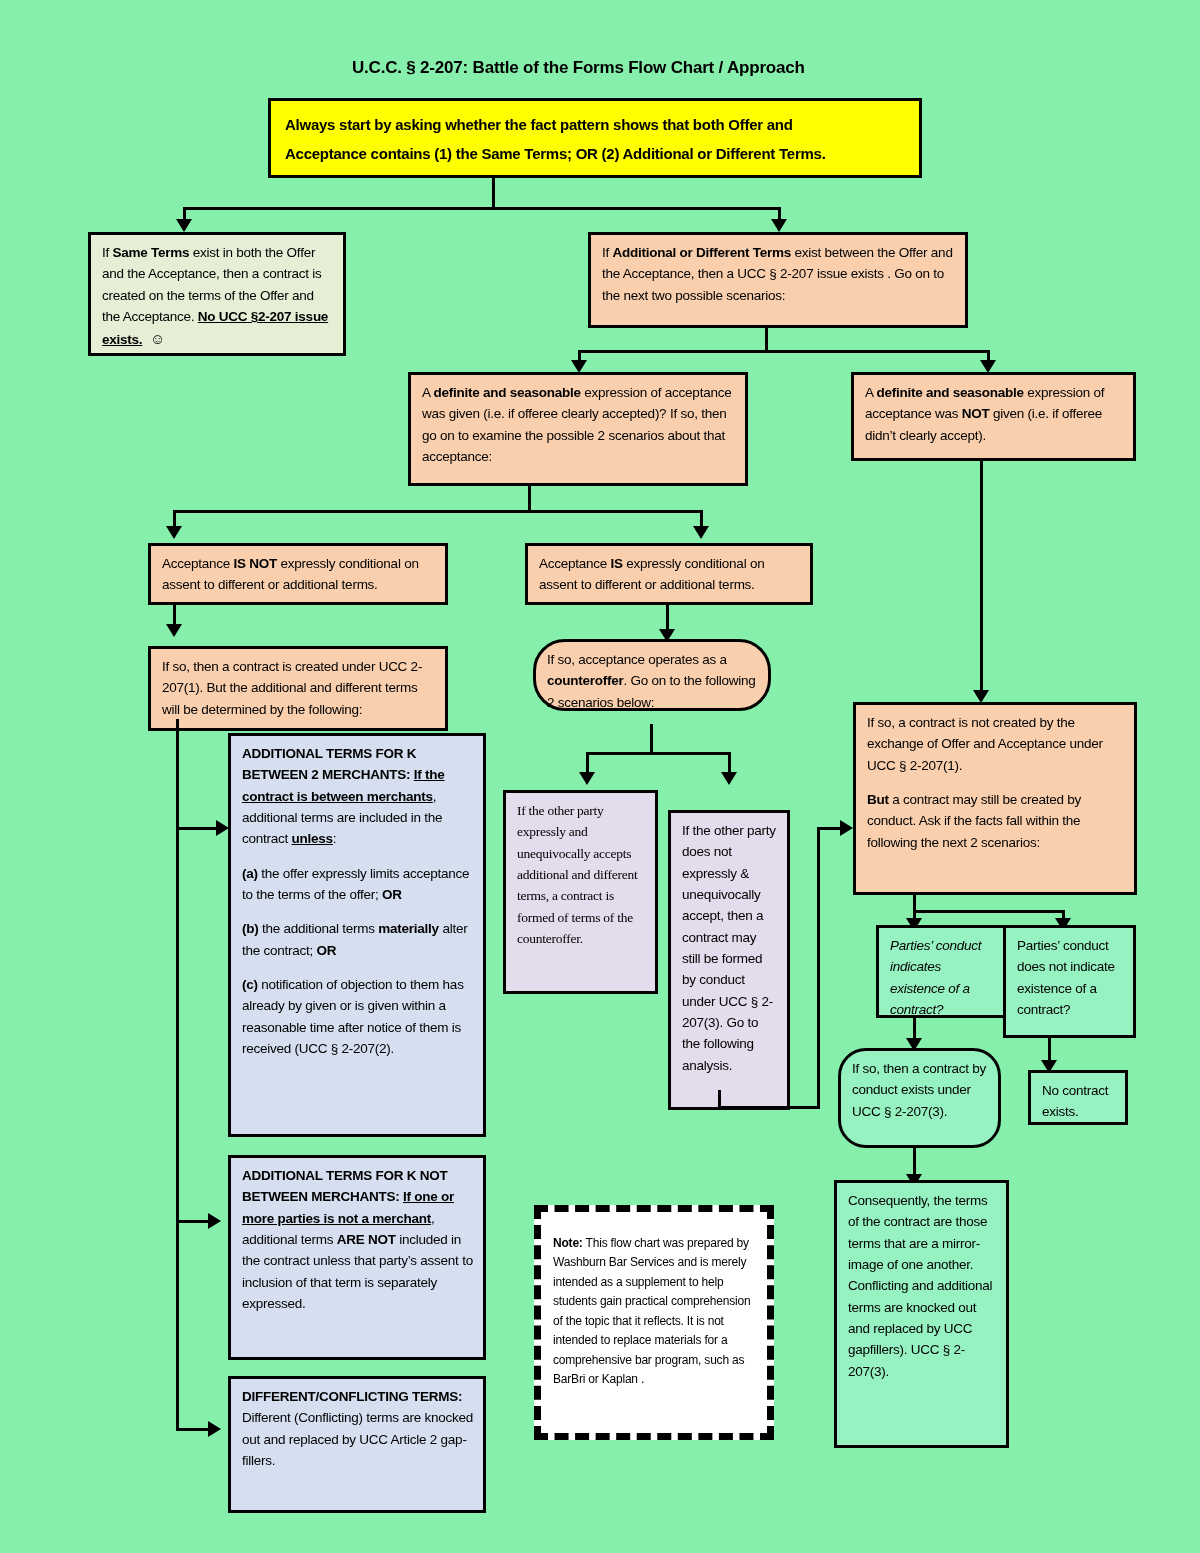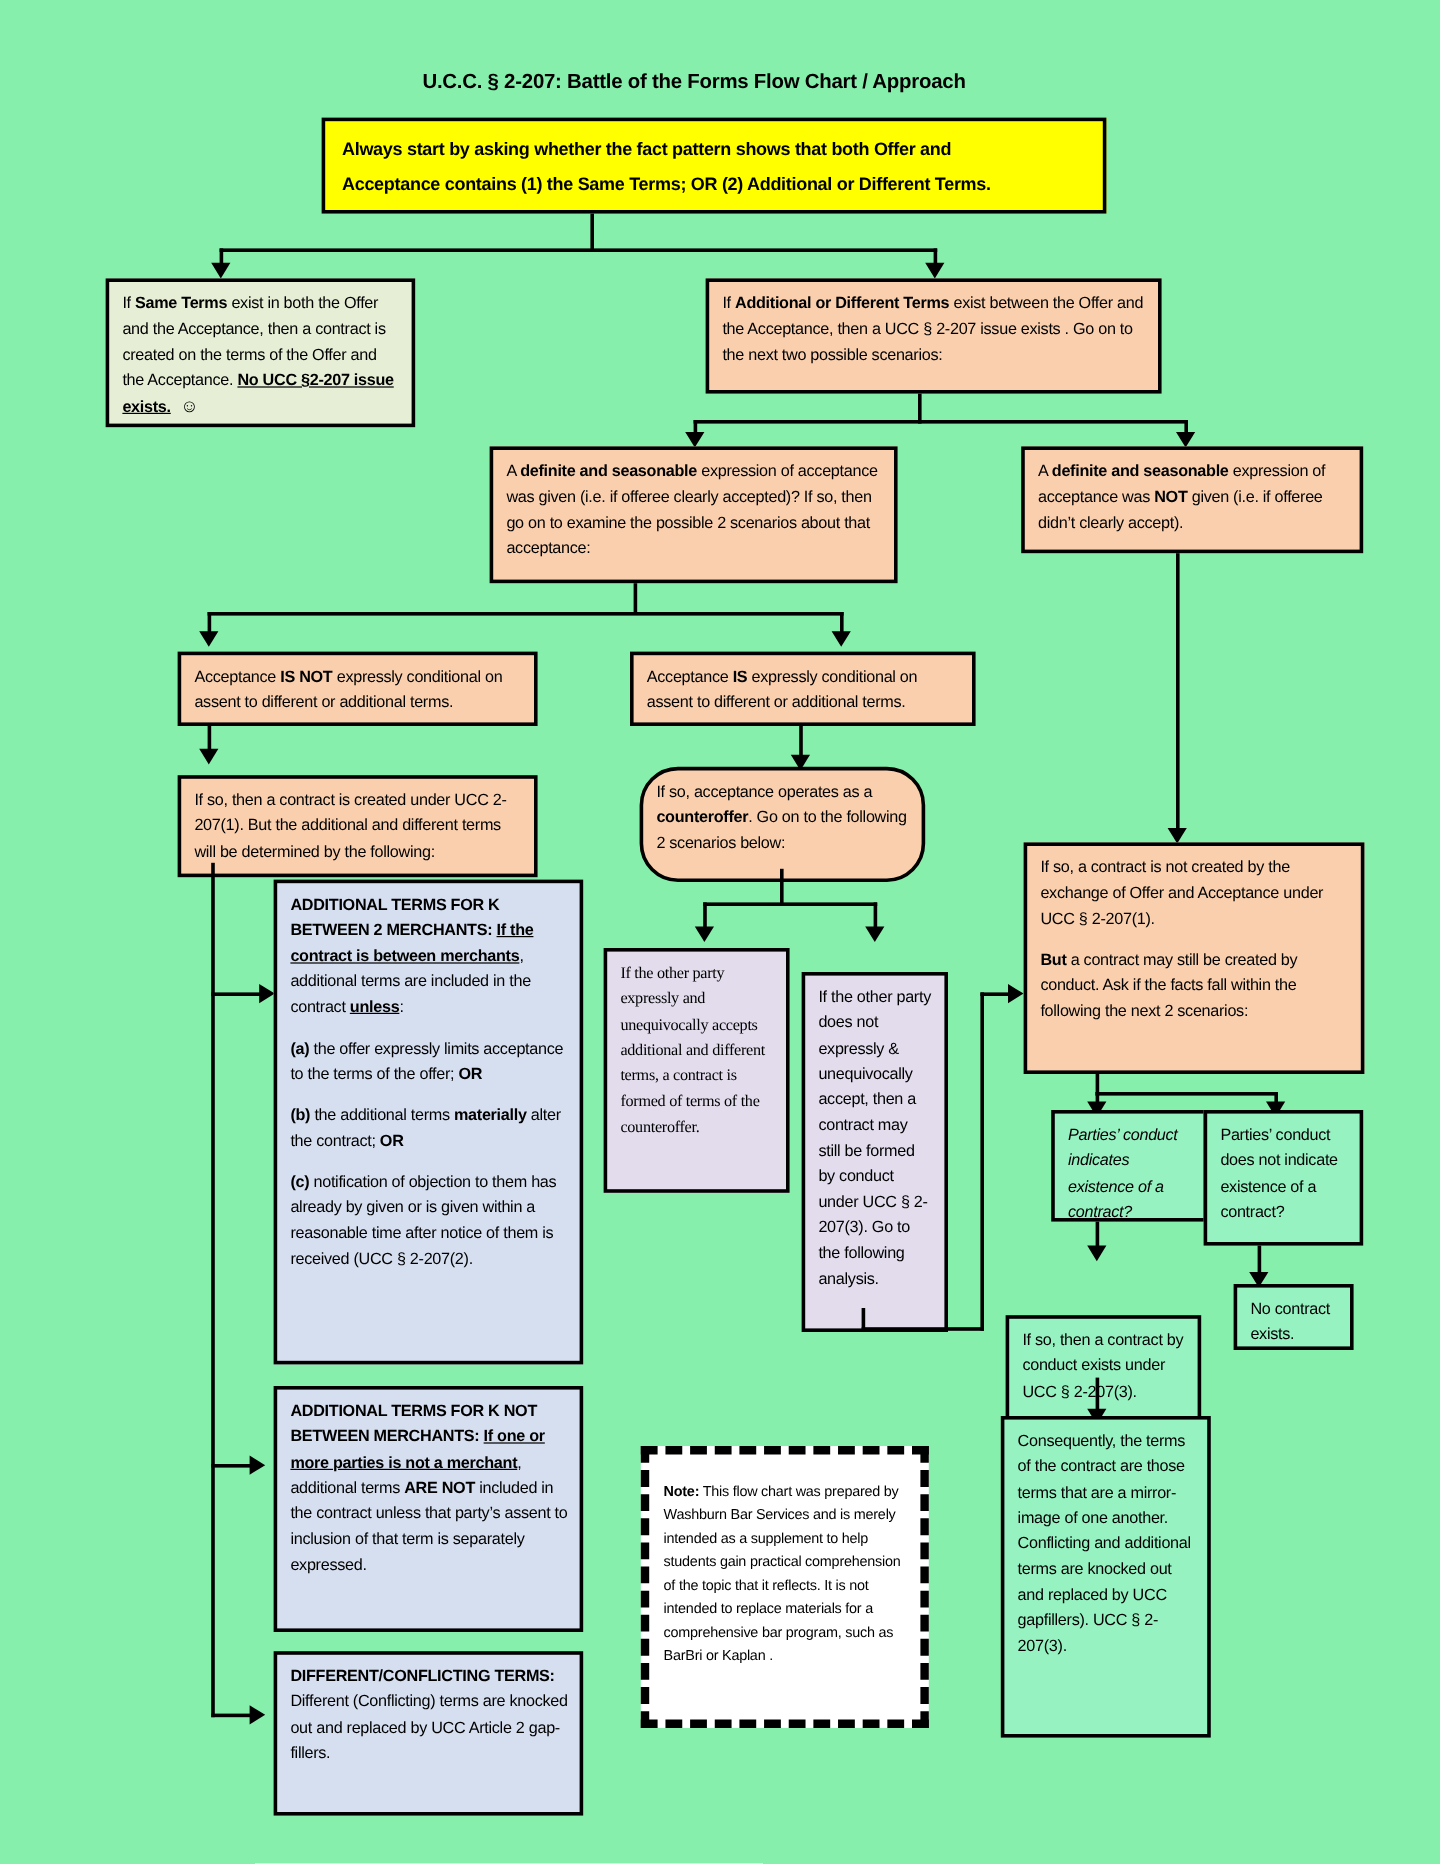--- a/index.html
+++ b/index.html
@@ -142,21 +142,21 @@
   </div>
 
   <div class="box blue" style="left:228px;top:1155px;width:258px;height:205px;">
     <p><b>ADDITIONAL TERMS FOR K NOT BETWEEN MERCHANTS:</b> <u class="bu">If one or more parties is not a merchant</u><span>, additional terms </span><b>ARE NOT</b><span> included in the contract unless that party’s assent to inclusion of that term is separately expressed.</span></p>
   </div>
 
   <div class="box blue" style="left:228px;top:1376px;width:258px;height:137px;">
     <p><b>DIFFERENT/CONFLICTING TERMS:</b><span>  Different (Conflicting) terms are knocked out and replaced by UCC Article 2 gap-fillers.</span></p>
   </div>
 
-  <div class="box peach" style="left:533px;top:639px;width:238px;height:96px;border-radius:32px;">
+  <div class="box peach" style="left:533px;top:639px;width:238px;height:72px;border-radius:32px;">
     <p><span>If so, acceptance operates as a </span><b>counteroffer</b><span>.  Go on to the following 2 scenarios below:</span></p>
   </div>
 
   <div class="ln vl" style="left:650px;top:724px;height:30px;"></div>
   <div class="ln hl" style="left:586px;top:752px;width:145px;"></div>
   <div class="ln vl" style="left:586px;top:752px;height:22px;"></div>
   <div class="arrow ar-down" style="left:579px;top:772px;"></div>
   <div class="ln vl" style="left:728px;top:752px;height:22px;"></div>
   <div class="arrow ar-down" style="left:721px;top:772px;"></div>
 
@@ -191,21 +191,21 @@
   </div>
   <div class="ln vl" style="left:913px;top:1018px;height:23px;"></div>
   <div class="arrow ar-down" style="left:906px;top:1038px;"></div>
 
   <div class="box green" style="left:1003px;top:925px;width:133px;height:113px;">
     <p>Parties’ conduct does not indicate existence of a contract?</p>
   </div>
   <div class="ln vl" style="left:1048px;top:1038px;height:25px;"></div>
   <div class="arrow ar-down" style="left:1041px;top:1060px;"></div>
 
-  <div class="box green" style="left:838px;top:1096px;width:163px;height:100px;">
+  <div class="box green" style="left:838px;top:1048px;width:163px;height:100px;border-radius:28px;">
     <p>If so, then a contract by conduct exists under UCC § 2-207(3).</p>
   </div>
   <div class="ln vl" style="left:913px;top:1148px;height:30px;"></div>
   <div class="arrow ar-down" style="left:906px;top:1174px;"></div>
 
   <div class="box green" style="left:1028px;top:1070px;width:100px;height:55px;">
     <p>No contract exists.</p>
   </div>
 
   <div class="box green" style="left:834px;top:1180px;width:175px;height:268px;">

